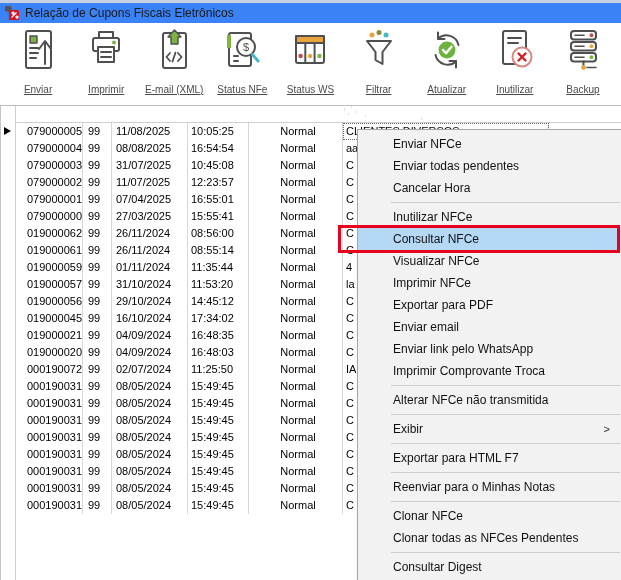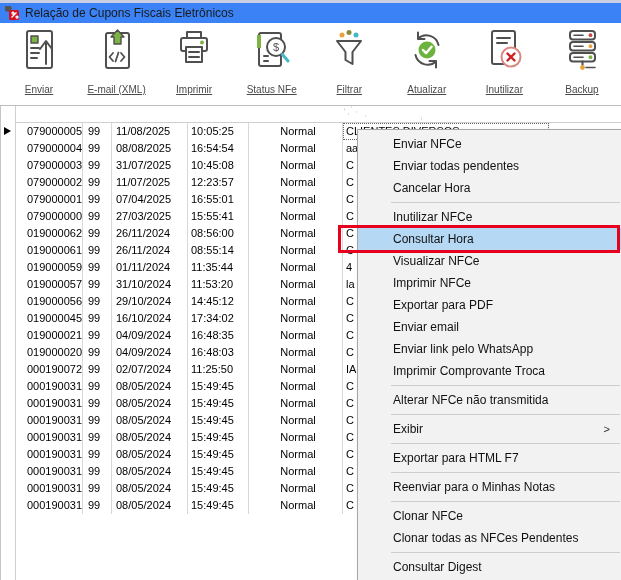--- a/index.html
+++ b/index.html
@@ -89,59 +89,73 @@
         <path d="M27 36 V15"></path>
           <path d="M21 21 L27 13 L33 21"></path>
       </svg>
     </div>
     <div class="tb-label">Enviar</div>
   </div>
 
   <div class="tb-btn">
     <div class="tb-icon">
       <svg width="40" height="44" viewBox="0 0 40 44" fill="none" stroke="#4f4f4f" stroke-width="2" stroke-linejoin="round" stroke-linecap="round">
-        <rect x="9" y="5" width="23" height="35" rx="2"></rect>
-        <path d="M20.5 2 L27 9 H24 V16 H17 V9 H14 Z" fill="#7cb342" stroke="#4f4f4f" stroke-width="1.4"></path>
-        <path d="M16 25 L12.5 29 L16 33" stroke-width="1.8"></path>
-        <path d="M24 25 L27.5 29 L24 33" stroke-width="1.8"></path>
-        <line x1="21.5" y1="24.5" x2="18.5" y2="33.5" stroke-width="1.8"></line>
-      </svg>
-    </div>
-    <div class="tb-label">E-mail (XML)</div>
-  </div>
-
-  <div class="tb-btn">
-    <div class="tb-icon">
-      <svg width="40" height="44" viewBox="0 0 40 44" fill="none" stroke="#4f4f4f" stroke-width="2" stroke-linejoin="round" stroke-linecap="round">
         <path d="M13 10 V4 H27 V10"></path>
         <rect x="7" y="10" width="26" height="13" rx="2"></rect>
         <circle cx="28" cy="14.5" r="2" fill="#7cb342" stroke="none"></circle>
         <rect x="12" y="19" width="16" height="15" fill="#ffffff"></rect>
         <line x1="15" y1="24" x2="25" y2="24"></line>
           <line x1="15" y1="29" x2="25" y2="29"></line>
       </svg>
     </div>
     <div class="tb-label">Imprimir</div>
+  </div>
+
+  <div class="tb-btn">
+    <div class="tb-icon">
+      <svg width="40" height="44" viewBox="0 0 40 44" fill="none" stroke="#4f4f4f" stroke-width="2" stroke-linejoin="round" stroke-linecap="round">
+        <rect x="9" y="5" width="23" height="35" rx="2"></rect>
+        <path d="M20.5 2 L27 9 H24 V16 H17 V9 H14 Z" fill="#7cb342" stroke="#4f4f4f" stroke-width="1.4"></path>
+        <path d="M16 25 L12.5 29 L16 33" stroke-width="1.8"></path>
+        <path d="M24 25 L27.5 29 L24 33" stroke-width="1.8"></path>
+        <line x1="21.5" y1="24.5" x2="18.5" y2="33.5" stroke-width="1.8"></line>
+      </svg>
+    </div>
+    <div class="tb-label">E-mail (XML)</div>
   </div>
 
   <div class="tb-btn">
     <div class="tb-icon">
       <svg width="40" height="44" viewBox="0 0 40 44" fill="none" stroke="#4f4f4f" stroke-width="2" stroke-linejoin="round" stroke-linecap="round">
         <rect x="7" y="5" width="22" height="33" rx="2"></rect>
         <rect x="5" y="7" width="4" height="13" fill="#7cb342" stroke="none"></rect>
         <line x1="12" y1="28" x2="16" y2="28"></line>
           <line x1="12" y1="33" x2="16" y2="33"></line>
         <circle cx="24" cy="19" r="9" fill="#ffffff"></circle>
         <text x="24" y="23" font-size="11" text-anchor="middle" fill="#4f4f4f" stroke="none" font-family="'Liberation Sans',sans-serif">$</text>
         <line x1="30.5" y1="26.5" x2="36" y2="33" stroke="#45b8c8" stroke-width="3"></line>
       </svg>
     </div>
     <div class="tb-label">Status NFe</div>
   </div>
 
+  <div class="tb-btn">
+    <div class="tb-icon">
+      <svg width="40" height="44" viewBox="0 0 40 44" fill="none" stroke="#4f4f4f" stroke-width="2" stroke-linejoin="round" stroke-linecap="round">
+        <rect x="6" y="8" width="28" height="27" rx="2"></rect>
+        <rect x="6" y="8" width="28" height="7" fill="#e8a33d"></rect>
+        <line x1="15.3" y1="15" x2="15.3" y2="35"></line>
+          <line x1="24.6" y1="15" x2="24.6" y2="35"></line>
+        <circle cx="10.6" cy="28" r="2.2" fill="#cc4444" stroke="none"></circle>
+        <circle cx="20" cy="28" r="2.2" fill="#e8a33d" stroke="none"></circle>
+        <circle cx="29.4" cy="28" r="2.2" fill="#7cb342" stroke="none"></circle>
+      </svg>
+    </div>
+    <div class="tb-label">Status WS</div>
+  </div>
 
   <div class="tb-btn">
     <div class="tb-icon">
       <svg width="40" height="44" viewBox="0 0 40 44" fill="none" stroke="#4f4f4f" stroke-width="2" stroke-linejoin="round" stroke-linecap="round">
         <circle cx="13" cy="7" r="2.5" fill="#e8a33d" stroke="none"></circle>
         <circle cx="20" cy="4.5" r="2.5" fill="#8a8a3a" stroke="none"></circle>
         <circle cx="27" cy="7" r="2.5" fill="#45b8c8" stroke="none"></circle>
         <path d="M8 13 H32 L23.5 24 V36 L16.5 32 V24 Z"></path>
       </svg>
     </div>
@@ -462,21 +476,21 @@
     </div>
 
     <div class="menu-sep"></div>
 
     <div class="menu-item">
       <span>Inutilizar NFCe</span>
       
     </div>
 
     <div class="menu-item highlighted">
-      <span>Consultar Hora</span>
+      <span>Consultar NFCe</span>
       
     </div>
 
     <div class="menu-item">
       <span>Visualizar NFCe</span>
       
     </div>
 
     <div class="menu-item">
       <span>Imprimir NFCe</span>

